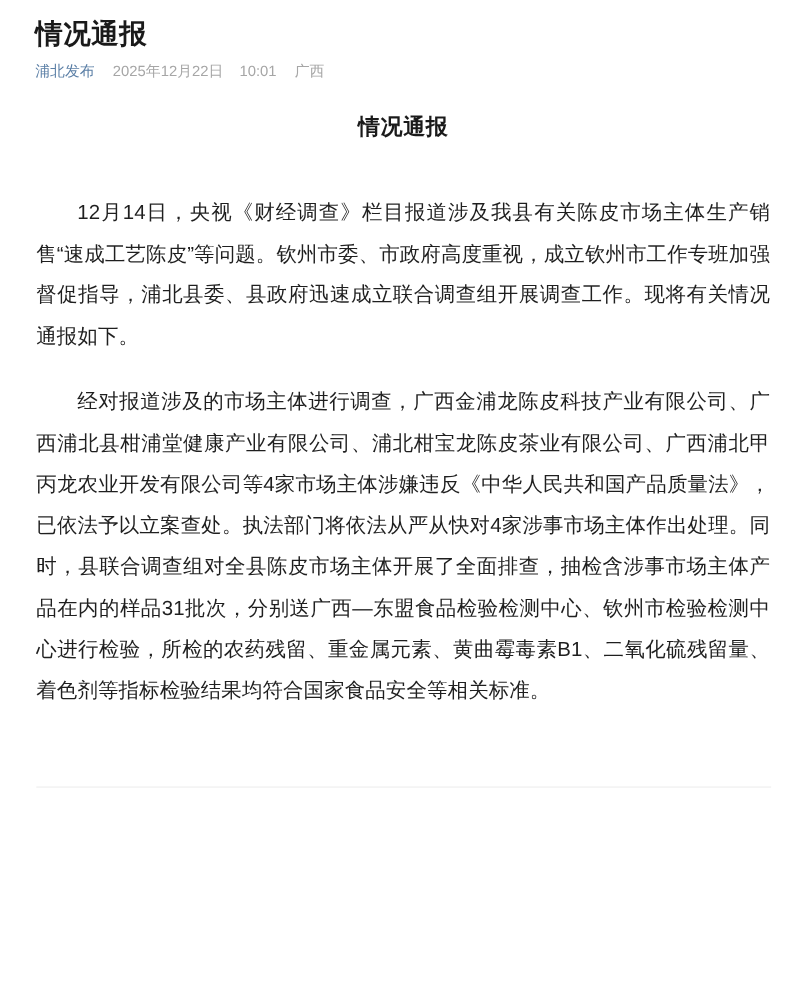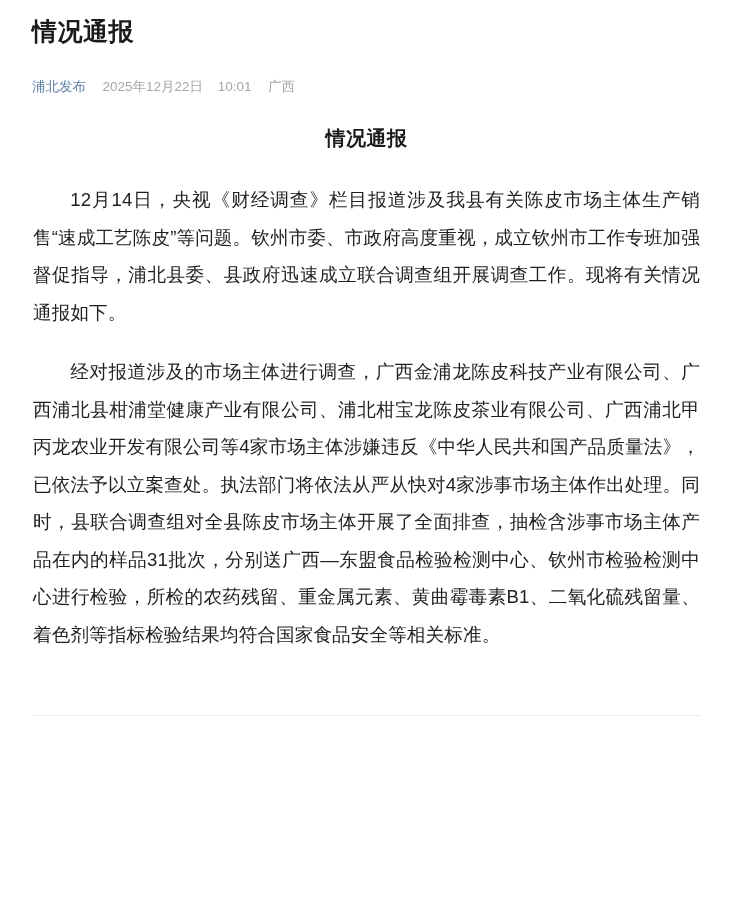--- a/index.html
+++ b/index.html
@@ -30,21 +30,21 @@
   }
   .page-title {
     font-size: 25px;
     font-weight: bold;
     color: #1a1a1a;
     letter-spacing: 0.5px;
     line-height: 34px;
     margin: 0;
   }
   .byline {
-    margin-top: 29px;
+    margin-top: 7px;
     font-size: 13.5px;
     line-height: 20px;
     white-space: nowrap;
   }
   .byline-source {
     color: #5b7fa6;
   }
   .byline-date,
   .byline-time,
   .byline-location {
@@ -76,21 +76,21 @@
     font-size: 18.6px;
     line-height: 37.5px;
     color: #1f1f1f;
     text-align: justify;
     text-justify: inter-ideograph;
     text-indent: 2em;
     margin: 0;
     letter-spacing: 0.1px;
   }
   .doc-paragraph.first-para {
-    margin-top: 29px;
+    margin-top: 44px;
   }
   .doc-paragraph + .doc-paragraph {
     margin-top: 22px;
   }
 
   
   .bottom-divider {
     position: absolute;
     left: 33px;
     right: 33px;

